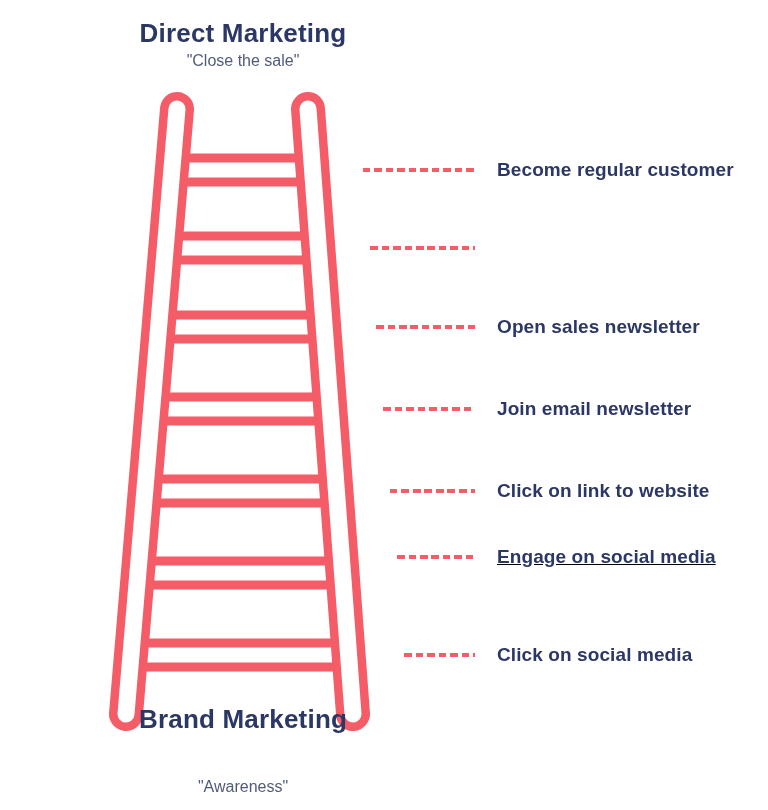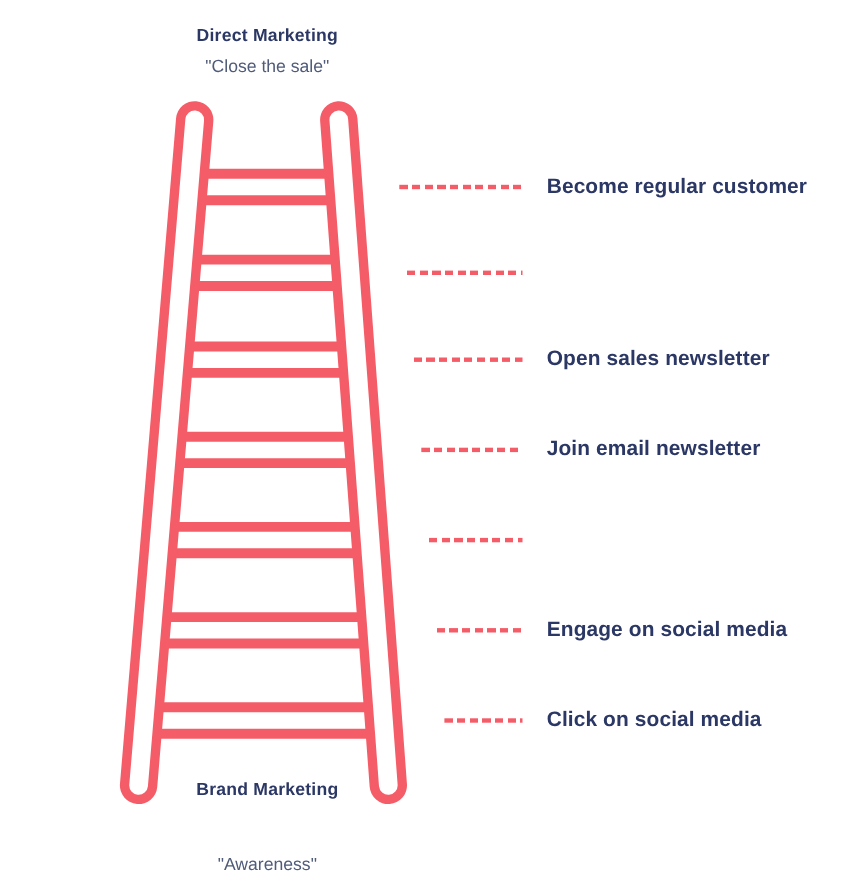--- a/index.html
+++ b/index.html
@@ -18,21 +18,21 @@
     overflow: hidden;
     font-family: "Liberation Sans", sans-serif;
   }
   .center-text {
     position: absolute;
     left: 43px;
     width: 400px;
     text-align: center;
   }
   .big-title {
-    font-size: 16px;
+    font-size: 26px;
     font-weight: bold;
     color: var(--title-color);
     line-height: 22px;
     letter-spacing: 0.2px;
   }
   .sub-title {
     font-size: 16px;
     font-weight: normal;
     color: var(--subtitle-color);
     line-height: 20px;
@@ -117,23 +117,24 @@
     <div class="step-label">Join email newsletter</div>
   </div>
 
   <div class="step-row" style="left:376px; top:313px;">
     <div class="dash-line" style="width:99px;"></div>
     <div class="step-label">Open sales newsletter</div>
   </div>
 
   <div class="step-row" style="left:390px; top:477px;">
     <div class="dash-line" style="width:85px;"></div>
+    <div class="step-label">Click on link to website</div>
   </div>
 
-  <div class="step-row" style="left:397px; top:559px;">
+  <div class="step-row" style="left:397px; top:543px;text-decoration:underline;">
     <div class="dash-line" style="width:78px;"></div>
     <div class="step-label">Engage on social media</div>
   </div>
 
   <div class="step-row" style="left:404px; top:641px;">
     <div class="dash-line" style="width:71px;"></div>
     <div class="step-label">Click on social media</div>
   </div>
 
   <div class="center-text big-title" style="top:708px;">Brand Marketing</div>

